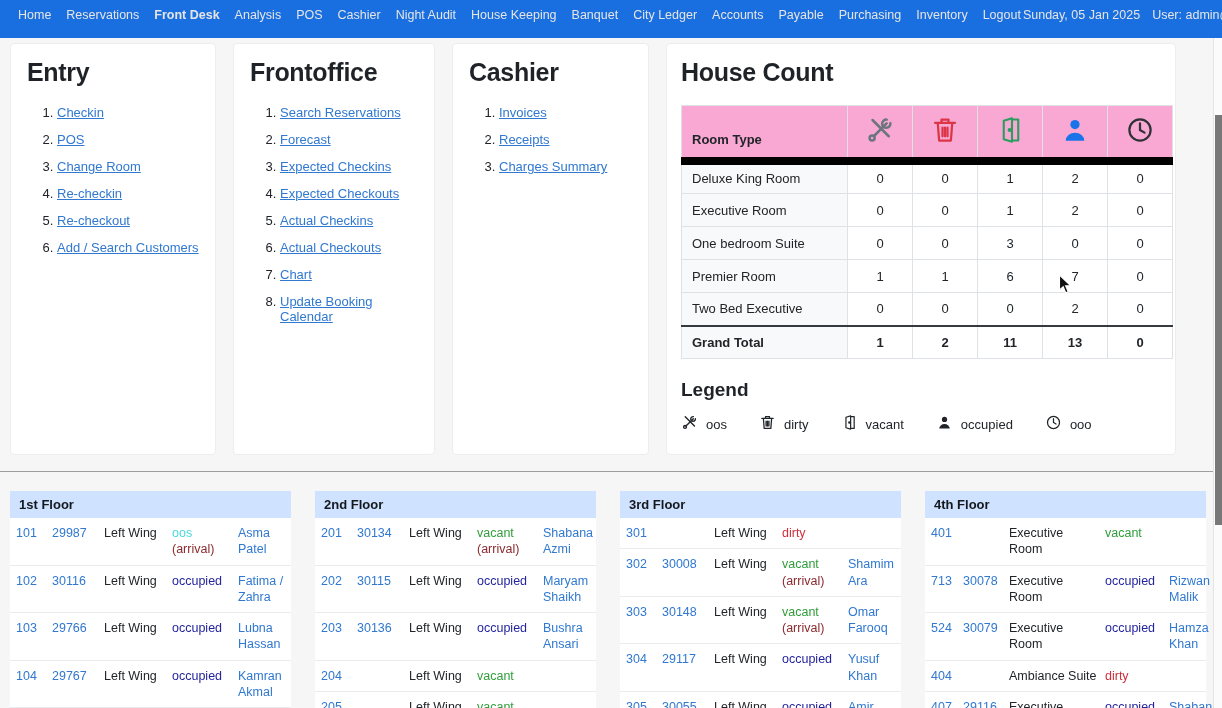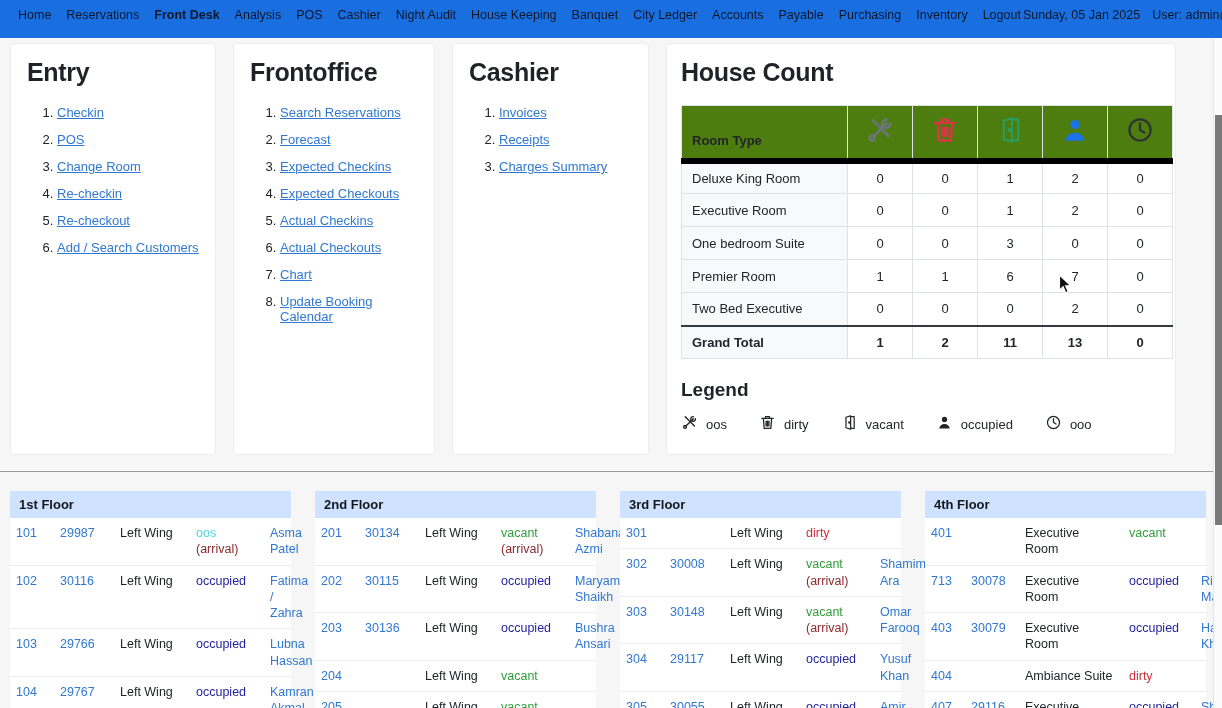--- a/index.html
+++ b/index.html
@@ -3,21 +3,21 @@
 <meta charset="utf-8">
 <style>
   * { box-sizing: border-box; }
   html,body { margin:0; padding:0; }
   body {
     width:1222px; height:708px; overflow:hidden; position:relative;
     background:#f6f6f7; font-family:"Liberation Sans", sans-serif; color:#212529;
   }
   
   nav {
-    height:38px; background:#1a6fe0; color:#0f172a; display:flex; align-items:center;
+    height:38px; background:#1a6fe0; color:#e5e5e5; display:flex; align-items:center;
     padding:0 12px 8px 16px; font-size:12.5px; position:relative; z-index:2;
   }
   .nav-items { display:flex; align-items:center; gap:11px; }
   .nav-item { white-space:nowrap; cursor:pointer; padding:2px 2px; }
   .nav-item.active { font-weight:bold; }
   .nav-right { margin-left:auto; display:flex; gap:12px; white-space:nowrap; }
   
   .cards { display:flex; gap:17px; padding:5px 10px 0 10px; align-items:flex-start; }
   .card {
     background:#fff; border:1px solid #ededee; border-radius:4px;
@@ -26,38 +26,38 @@
   .card h2 {
     font-size:25px; font-weight:700; color:#1f2328; margin:6px 0 18px 0; letter-spacing:-0.3px;
   }
   .card ol { margin:0; padding-left:30px; font-size:13px; }
   .card ol li { margin-bottom:12px; }
   .plink { color:#3078d0; text-decoration:underline; cursor:pointer; }
   .house-card { width:510px; padding:8px 2px 0 14px; }
   
   table.hc { border-collapse:collapse; font-size:13px; margin-top:2px; background:#fff; }
   table.hc th, table.hc td { border:1px solid #dee2e6; }
-  table.hc thead th { background:#4d7c0f; height:55px; border-bottom:6px solid #000000; }
+  table.hc thead th { background:#f9a8d4; height:55px; border-bottom:8px solid #000000; }
   table.hc th.rt { width:166px; text-align:left; vertical-align:bottom; padding:0 0 10px 10px; }
   table.hc th.ic { width:65px; text-align:center; vertical-align:middle; }
   table.hc tbody td { height:33px; text-align:center; background:#fff; }
   table.hc tbody td.rt { background:#f8f9fa; text-align:left; padding-left:10px; }
   table.hc tr.total td { border-top:2px solid #343a40; font-weight:bold; }
   
   .legend-title { font-size:19px; font-weight:bold; color:#1f2328; margin:20px 0 13px 0; }
   .legend-row { display:flex; gap:32px; align-items:center; font-size:13px; }
   .legend-item { display:flex; align-items:center; gap:8px; }
   
   .divider { border:none; border-top:1px solid #9b9da0; margin:16px 0 0 0; }
   
   .floors { display:flex; gap:24px; padding:19px 0 0 10px; align-items:flex-start; }
   .floor { width:281px; background:#0c4a6e; }
   .floor-header { background:#cfe2ff; color:#14181c; font-weight:bold; font-size:13px; padding:6px 9px; }
   .frow {
-    display:grid; grid-template-columns:30px 46px 62px 60px 1fr; column-gap:14px;
+    display:grid; grid-template-columns:30px 46px 62px 60px 1fr; column-gap:6px;
     padding:7px 4px 7px 6px; border-bottom:1px solid #e9ecef;
     font-size:12.5px; line-height:1.3; align-items:start; background:#fff;
   }
   .floor.wide .frow { grid-template-columns:26px 40px 90px 58px 1fr; }
   .rlink, .guest { color:#3078d0; cursor:pointer; text-decoration:none; }
   .wing { color:#212529; }
   .st-oos { color:#49d7df; }
   .st-dirty { color:#cf2e3a; }
   .st-vacant { color:#2f9e3a; }
   .st-occupied { color:#24249e; }
@@ -399,21 +399,21 @@
         <a class="guest"></a>
       </div>
       <div class="frow">
         <a class="rlink">713</a>
         <a class="rlink">30078</a>
         <span class="wing">Executive Room</span>
         <span><span class="st-occupied">occupied</span></span>
         <a class="guest">Rizwan Malik</a>
       </div>
       <div class="frow">
-        <a class="rlink">403</a>
+        <a class="rlink">524</a>
         <a class="rlink">30079</a>
         <span class="wing">Executive Room</span>
         <span><span class="st-occupied">occupied</span></span>
         <a class="guest">Hamza Khan</a>
       </div>
       <div class="frow">
         <a class="rlink">404</a>
         <a class="rlink"></a>
         <span class="wing">Ambiance Suite</span>
         <span><span class="st-dirty">dirty</span></span>

